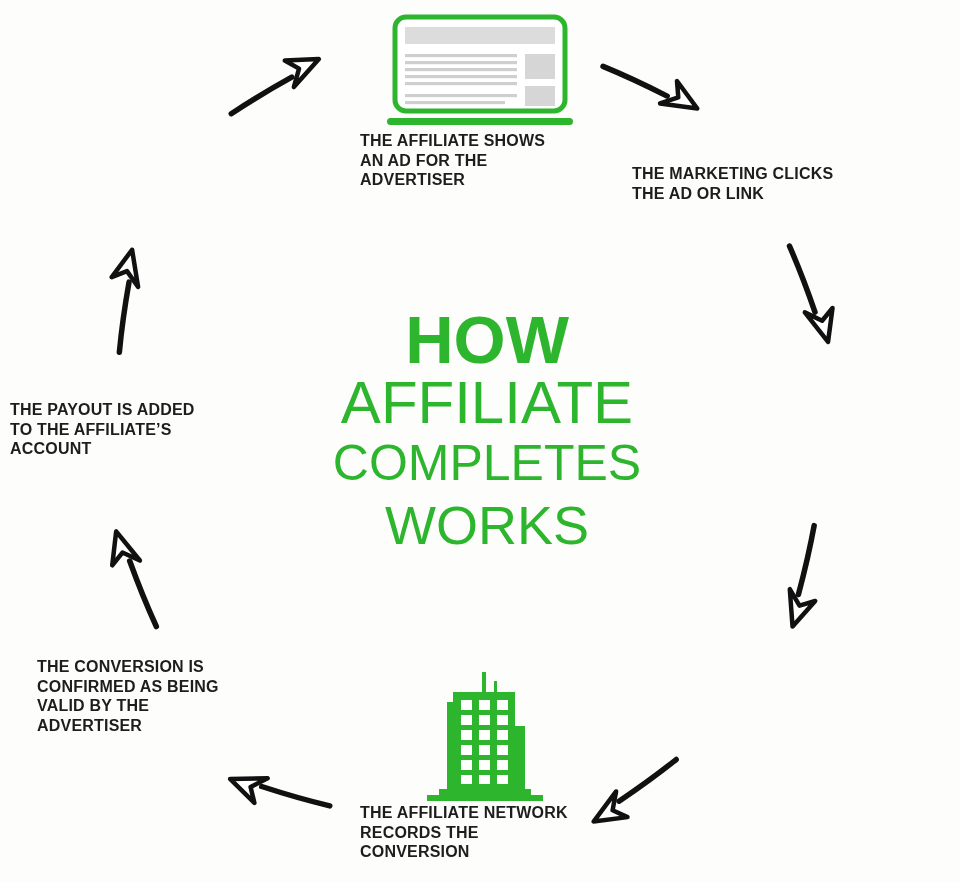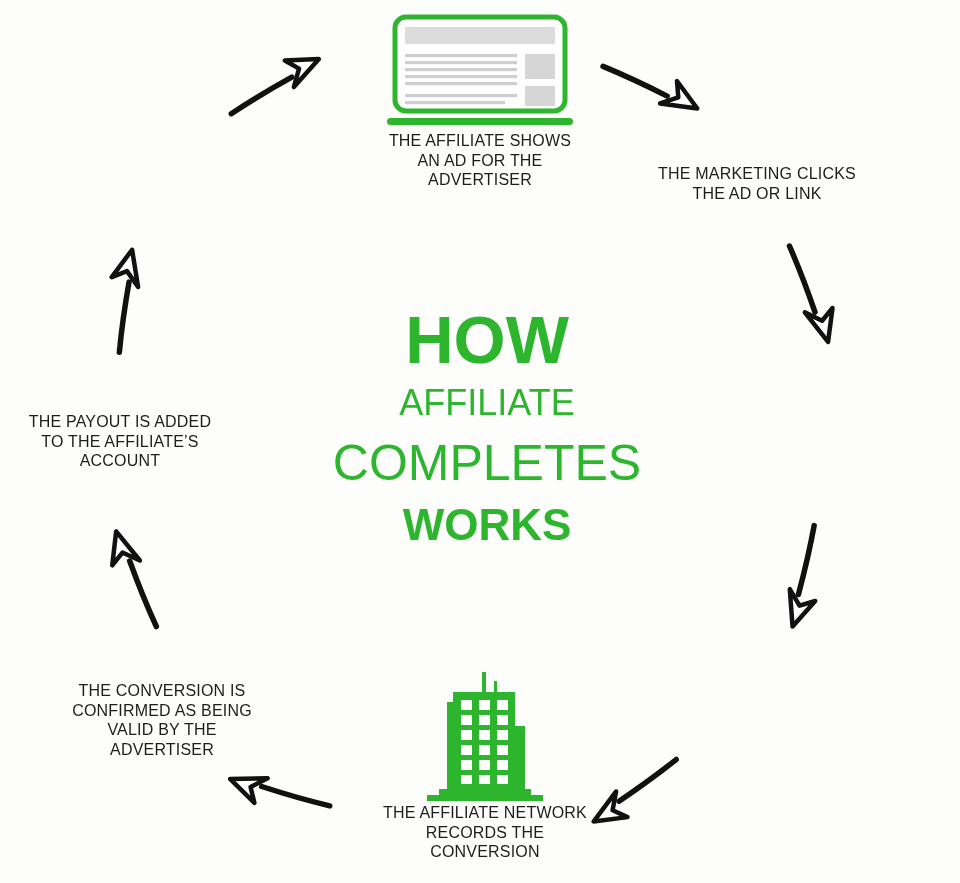--- a/index.html
+++ b/index.html
@@ -3,32 +3,32 @@
 <meta charset="utf-8">
 <style>
   html,body{margin:0;padding:0;}
   body{
     width:960px;height:883px;position:relative;overflow:hidden;
     background:#fdfdfc;
     font-family:"Liberation Sans", sans-serif;
   }
   .stage{position:absolute;inset:0;}
   .label{
-    position:absolute;text-align:center;
-    font-weight:400;font-size:16px;line-height:19.5px;
+    position:absolute;text-align:left;
+    font-weight:700;font-size:16px;line-height:19.5px;
     color:#1d1d1d;letter-spacing:.2px;white-space:pre-line;
   }
   .title{
     position:absolute;left:312px;top:308px;width:350px;
     text-align:center;color:#2db62d;
   }
   .title .t-bold{display:block;font-weight:700;font-size:67px;line-height:64px;}
-  .title .t-reg{display:block;font-weight:400;font-size:36px;line-height:61px;}
+  .title .t-reg{display:block;font-weight:400;font-size:60px;line-height:61px;}
   .title .t-reg2{display:block;font-weight:400;font-size:50px;line-height:61px;}
-  .title .t-bold2{display:block;font-weight:700;font-size:44px;line-height:62px;}
+  .title .t-bold2{display:block;font-weight:400;font-size:54px;line-height:62px;}
   .icon-wrap{position:absolute;}
   .arrow{position:absolute;width:112px;height:44px;}
   .arrow svg{display:block;width:112px;height:44px;overflow:visible;}
 </style>
 </head>
 <body>
 
 <div class="stage">
 
   <div class="title">
@@ -93,26 +93,26 @@
         <rect x="36" y="105" width="11" height="9"></rect>
           <rect x="54" y="105" width="11" height="9"></rect>
           <rect x="72" y="105" width="11" height="9"></rect>
       </g>
     </svg>
   </div>
   <div class="label" style="left:360px;top:803px;width:250px;">THE AFFILIATE NETWORK
 RECORDS THE
 CONVERSION</div>
 
-  <div class="label" style="left:37px;top:657px;width:250px;margin-top:24px;">THE CONVERSION IS
+  <div class="label" style="left:37px;top:657px;width:250px;">THE CONVERSION IS
 CONFIRMED AS BEING
 VALID BY THE
 ADVERTISER</div>
 
-  <div class="label" style="left:10px;top:412px;width:220px;">THE PAYOUT IS ADDED
+  <div class="label" style="left:10px;top:400px;width:220px;">THE PAYOUT IS ADDED
 TO THE AFFILIATE’S
 ACCOUNT</div>
 
 
   <div class="arrow" style="left:220px;top:64px;transform:rotate(-23deg);">
     <svg viewBox="0 0 112 44">
         <path d="M4 30 Q 36 24, 74 20" fill="none" stroke="#111" stroke-width="5.5" stroke-linecap="round"></path>
         <path d="M106 14 L74 2 L84 15 L72 30 Z" fill="#fff" stroke="#111" stroke-width="4.5" stroke-linejoin="round"></path>
       </svg>
   </div>

